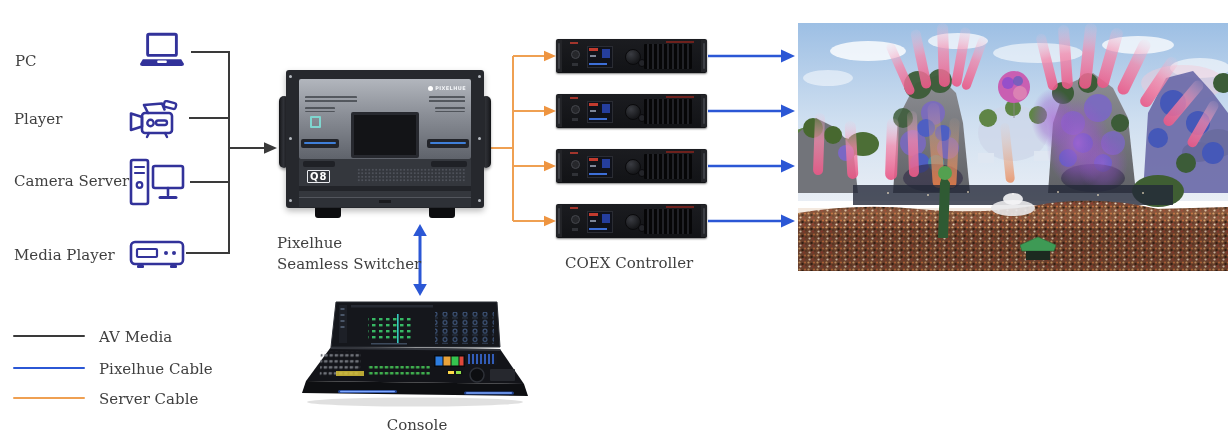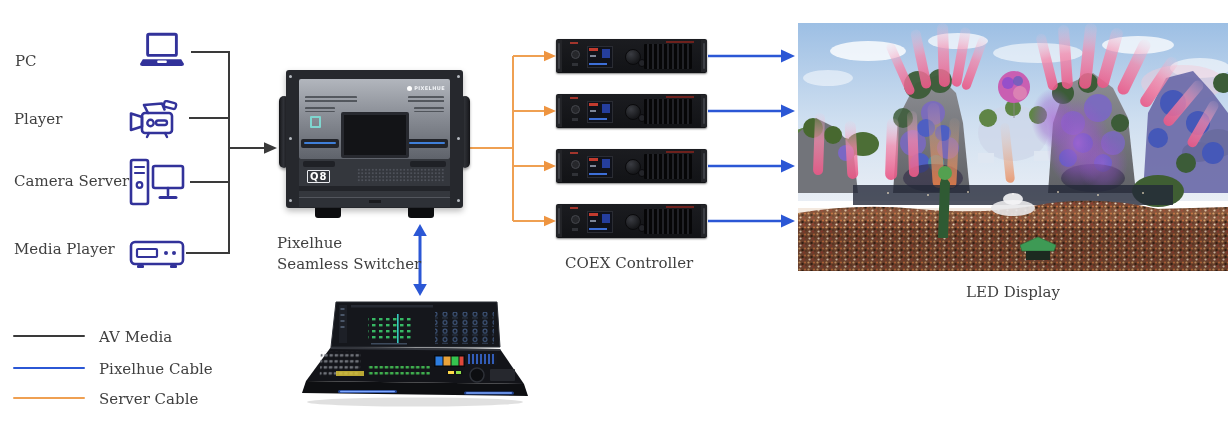--- a/index.html
+++ b/index.html
@@ -18,21 +18,21 @@
   .w-fib{stroke:var(--fiber,#efa052);stroke-width:2;fill:none;}
   .h-fib{fill:var(--fiber_head,#ee9440);}
   
   .src-icon{position:absolute;z-index:2;color:var(--source_icon,#32329a);}
   .src-icon svg{display:block;}
   .src-icon .st{stroke:var(--source_icon,#32329a);fill:none;stroke-linejoin:round;stroke-linecap:round;}
   .src-icon .fl{fill:var(--source_icon,#32329a);}
   
   .lg-line{position:absolute;left:13px;width:72px;height:2px;z-index:2;border-radius:1px;}
   
-  .switcher{position:absolute;left:279px;top:70px;width:191px;height:148px;z-index:2;text-decoration:underline;}
+  .switcher{position:absolute;left:279px;top:70px;width:212px;height:148px;z-index:2;text-decoration:underline;}
   .sw-handle{position:absolute;top:26px;width:10px;height:72px;border-radius:5px;
              background:linear-gradient(90deg,#141518,#33353b 45%,#141518);box-shadow:0 2px 3px rgba(0,0,0,.35);}
   .sw-handle.l{left:0}.sw-handle.r{right:0}
   .sw-frame{position:absolute;left:7px;right:7px;top:0;height:138px;background:#26282d;border-radius:3px;
             box-shadow:0 3px 6px rgba(0,0,0,.28);}
   .screw{position:absolute;width:3px;height:3px;border-radius:50%;background:#bfc3c9;opacity:.95;}
   .sw-face{position:absolute;left:13px;right:13px;top:9px;height:80px;border-radius:2px;
            background:linear-gradient(180deg,#b2b6bd 0%,#8a8e96 45%,#5f636b 100%);}
   .sw-logo{position:absolute;right:5px;top:6px;color:#f3f5f8;font-family:"DejaVu Sans",sans-serif;
            font-size:5px;font-weight:bold;letter-spacing:.4px;line-height:6px;}
@@ -113,21 +113,21 @@
     <g>
       <path class="w-eth2" d="M420 234V286"></path>
       <polygon class="h-eth" points="420,224 413.2,236 426.8,236"></polygon>
       <polygon class="h-eth" points="420,296 413.2,284 426.8,284"></polygon>
     </g>
   </svg>
 
   <div class="lbl" style="left:15px;top:52px">PC</div>
   <div class="lbl" style="left:14px;top:110px">Player</div>
   <div class="lbl" style="left:14px;top:172px">Camera Server</div>
-  <div class="lbl" style="left:14px;top:240px">Media Player</div>
+  <div class="lbl" style="left:14px;top:246px">Media Player</div>
 
   <div class="src-icon" style="left:139px;top:31px">
     <svg width="46" height="41" viewBox="0 0 48 40">
       <rect class="st" x="9" y="2" width="30" height="22" rx="1.5" stroke-width="3"></rect>
       <path class="fl" d="M4 28 L44 28 L47 33 Q47 35 44.5 35 L3.5 35 Q1 35 1 33 Z"></path>
       <rect x="19" y="29.5" width="10" height="2.5" rx="1" fill="#ffffff"></rect>
     </svg>
   </div>
   <div class="src-icon" style="left:128px;top:100px">
     <svg width="56" height="40" viewBox="0 0 56 40">
@@ -534,21 +534,21 @@
     </svg>
   </div>
 
   <div class="lbl" style="left:277px;top:233px">
     <span class="ln">Pixelhue</span>
     <span class="ln">Seamless Switcher</span>
   </div>
   <div class="lbl" style="left:565px;top:253px">
     <span class="ln">COEX Controller</span>
   </div>
-  <div class="lbl center" style="left:798px;top:283px;width:430px">LED Display</div>
+  <div class="lbl center" style="left:301px;top:416px;width:232px">Console</div>
 
   <div>
     <div class="lg-line" style="top: 335px; background: rgb(58, 58, 58);"></div>
     <div class="lg-line" style="top: 367px; background: rgb(43, 87, 213);"></div>
     <div class="lg-line" style="top: 397px; background: rgb(239, 160, 82);"></div>
     <div class="lbl" style="left:99px;top:328px">AV Media</div>
     <div class="lbl" style="left:99px;top:360px">Pixelhue Cable</div>
     <div class="lbl" style="left:99px;top:390px">Server Cable</div>
   </div>
 

